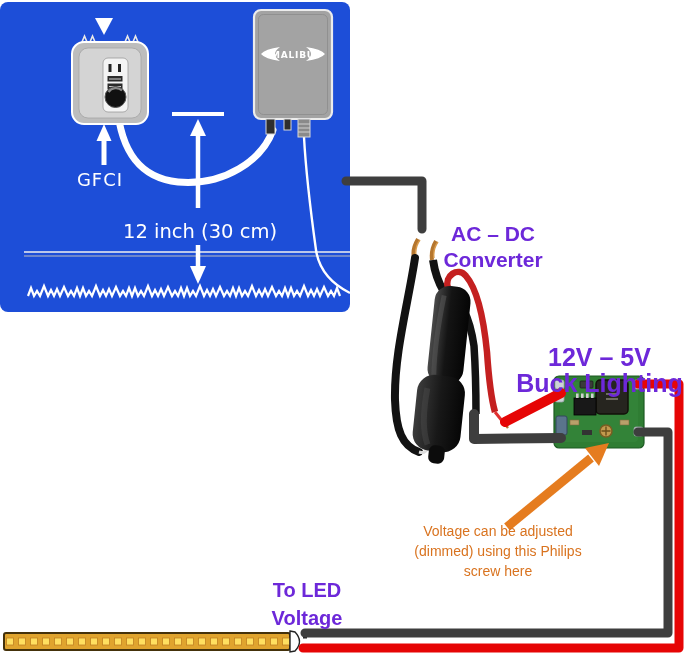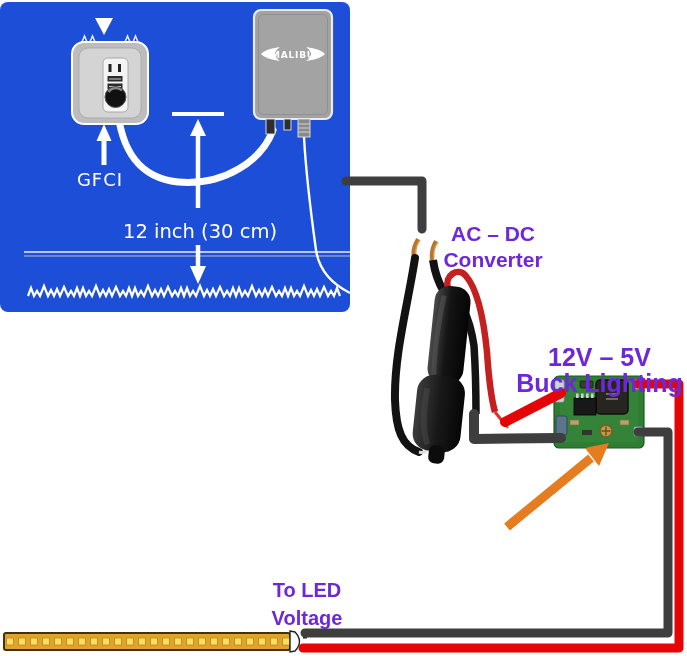--- a/index.html
+++ b/index.html
@@ -179,19 +179,24 @@
   <div class="cap cap-acdc">
     <span>AC – DC</span>
     <span>Converter</span>
   </div>
 
   <div class="cap cap-buck">
     <span>12V – 5V</span>
     <span>Buck Lighting</span>
   </div>
 
+  <div class="note">
+    <span>Voltage can be adjusted</span>
+    <span>(dimmed) using this Philips</span>
+    <span>screw here</span>
+  </div>
 
   <div class="cap cap-led">
     <span>To LED</span>
     <span>Voltage</span>
   </div>
 
 </div>
 
 </body></html>

